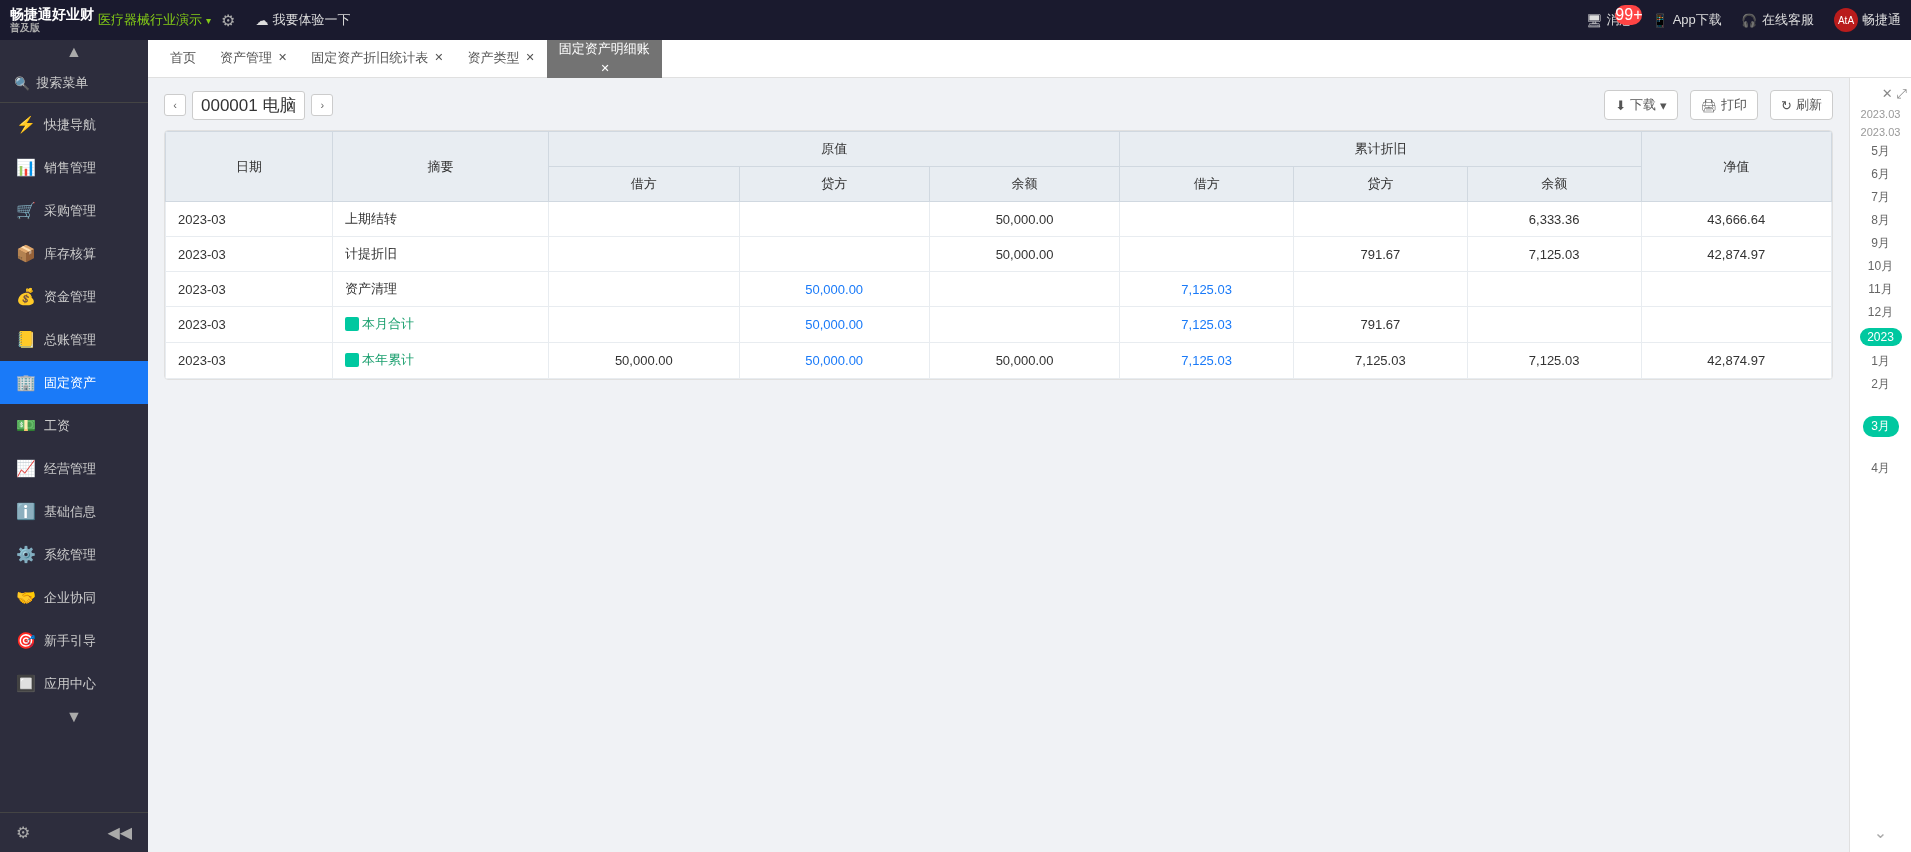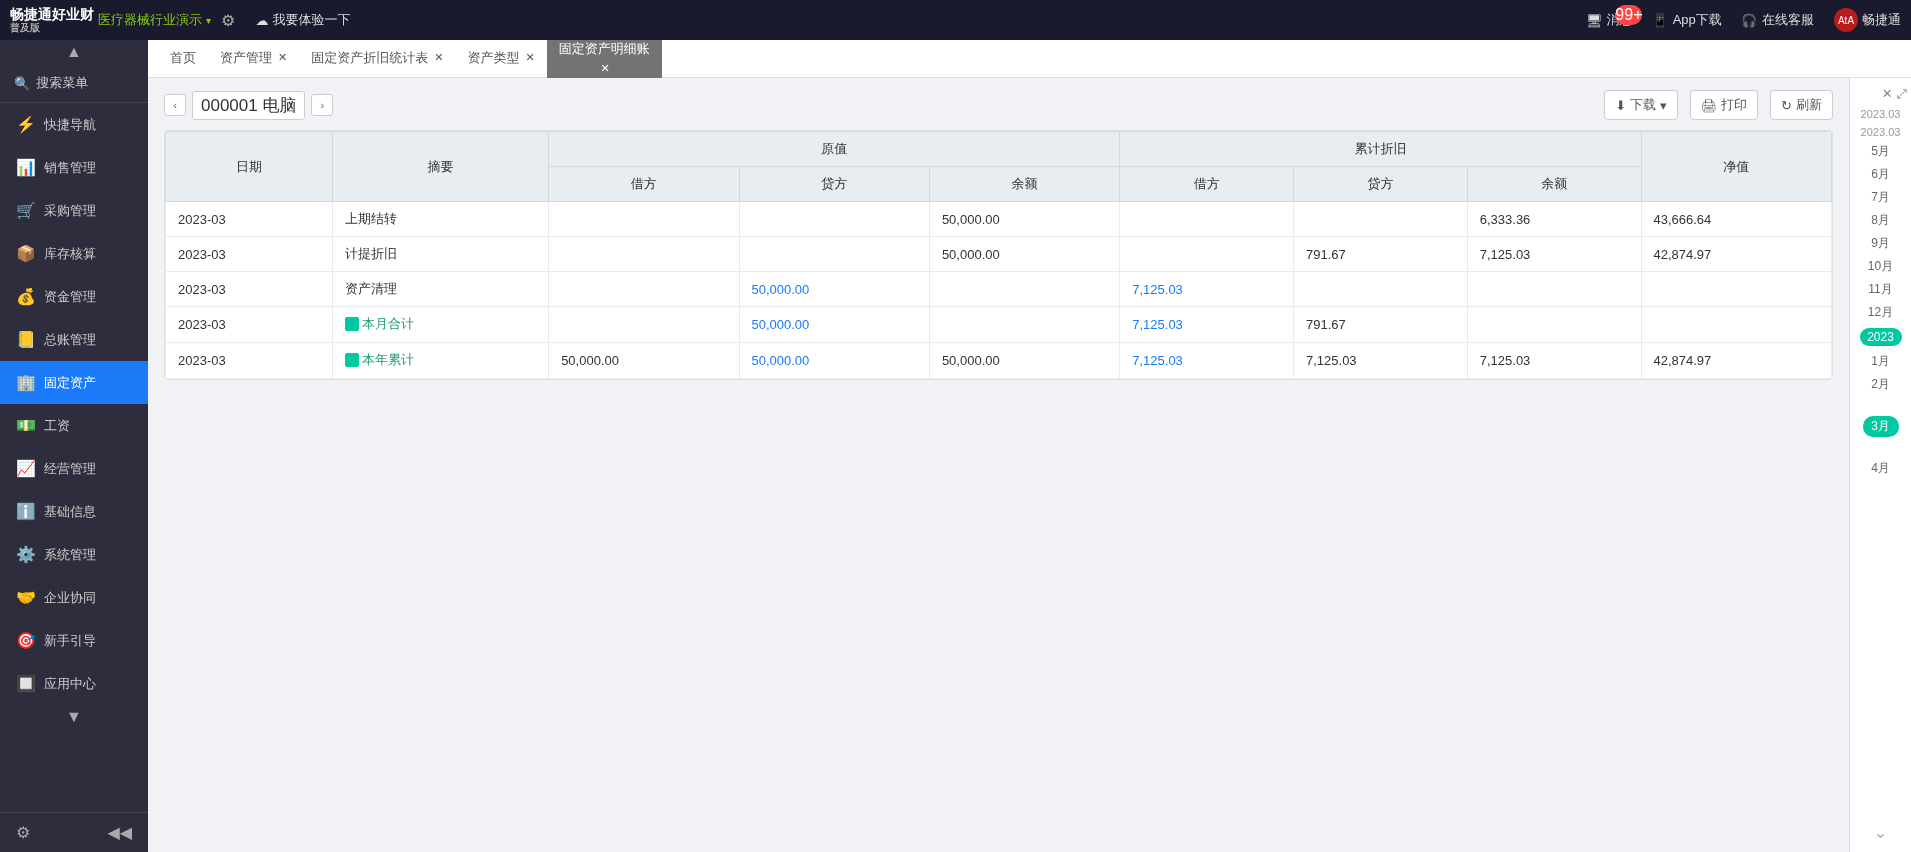--- a/index.html
+++ b/index.html
@@ -254,21 +254,21 @@
     }
     tbody tr td {
       padding: 8px 12px;
       border: 1px solid #e8ecf0;
       color: #333;
       text-align: center;
       white-space: nowrap;
     }
     .td-left { text-align: left; }
     .td-blue { color: #1a7af8; cursor: pointer; }
-    .td-number { text-align: left; }
+    .td-number { text-align: center; }
     .month-tag {
       display: inline-flex;
       align-items: center;
       gap: 3px;
       color: #1a9f6e;
       font-size: 13px;
     }
     .month-tag::before {
       content: '';
       width: 14px;

